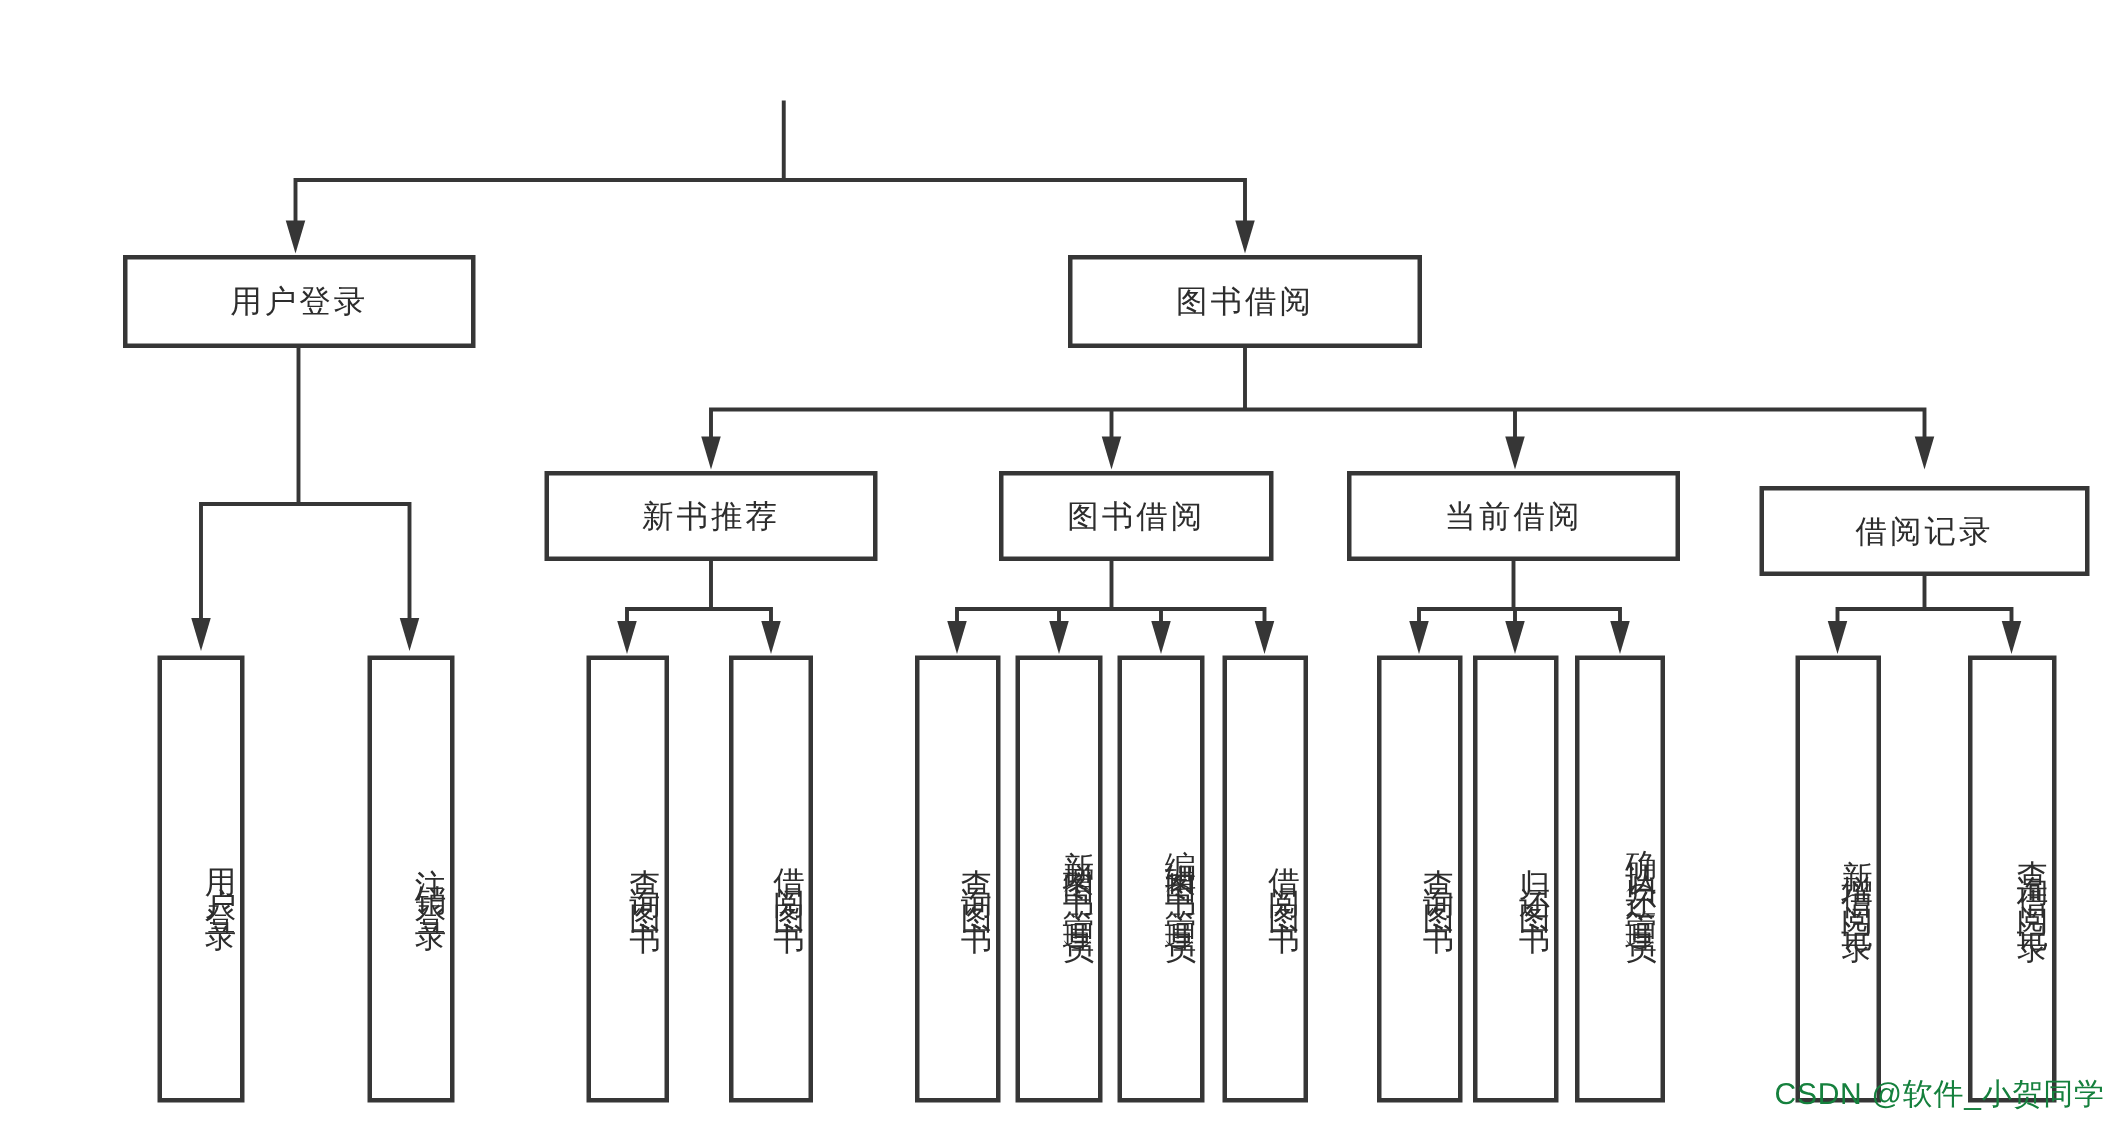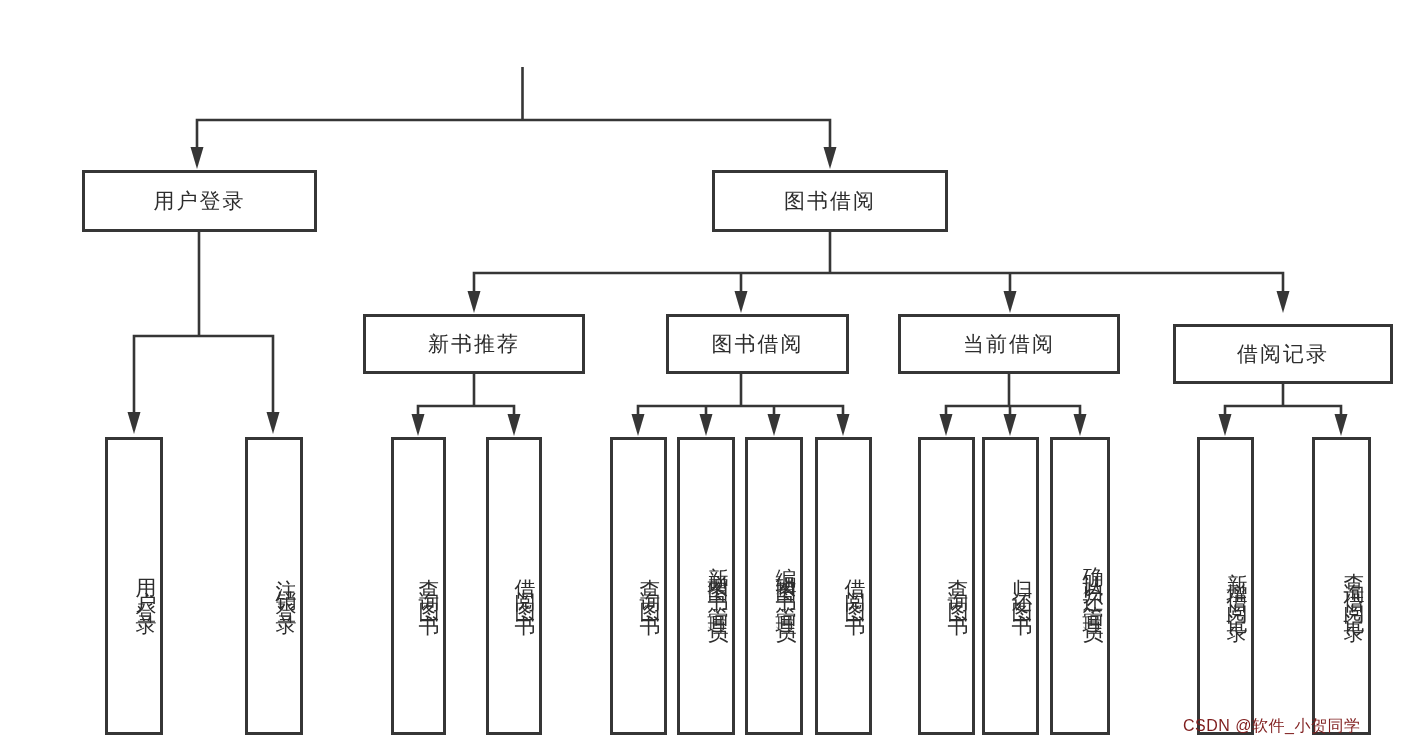--- a/index.html
+++ b/index.html
@@ -22,21 +22,21 @@
     position:absolute;z-index:2;box-sizing:border-box;
     border:3px solid #363636;background:#ffffff;
     top:437px;height:298px;
     writing-mode:vertical-rl;text-orientation:mixed;
     text-align:center;
     font-size:21px;letter-spacing:12px;color:#2d2d2d;
   }
   .watermark{
     position:absolute;z-index:3;
     left:1183px;top:716px;
-    font-size:16px;color:#7f1d1d;letter-spacing:0.5px;
+    font-size:20px;color:#15803d;letter-spacing:0.5px;
     white-space:nowrap;
   }
 </style>
 </head>
 <body>
 
 <div id="stage">
 
   <svg id="connectors" width="1405" height="747" viewBox="0 0 1405 747">
     <g stroke="#363636" stroke-width="2.6" fill="none">

